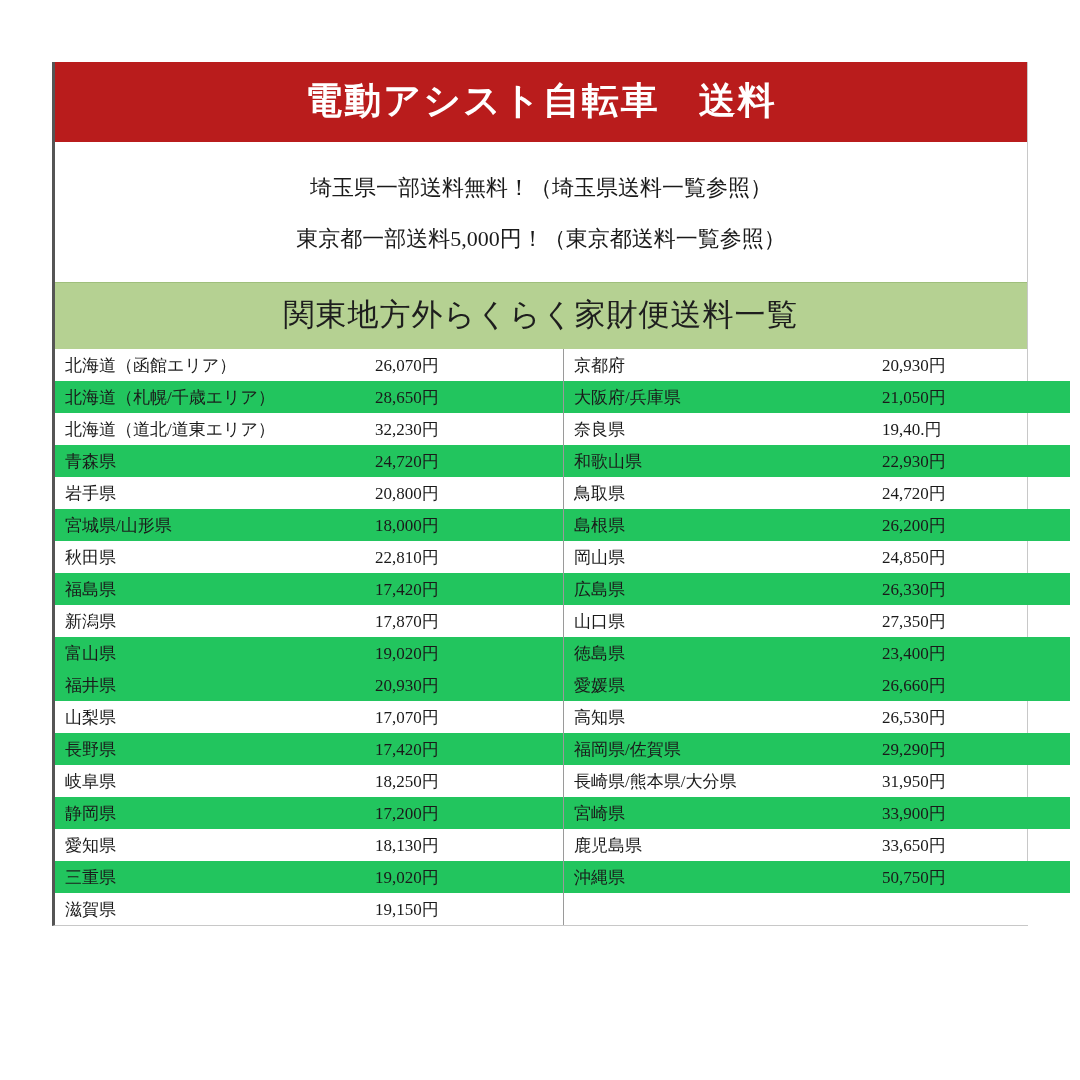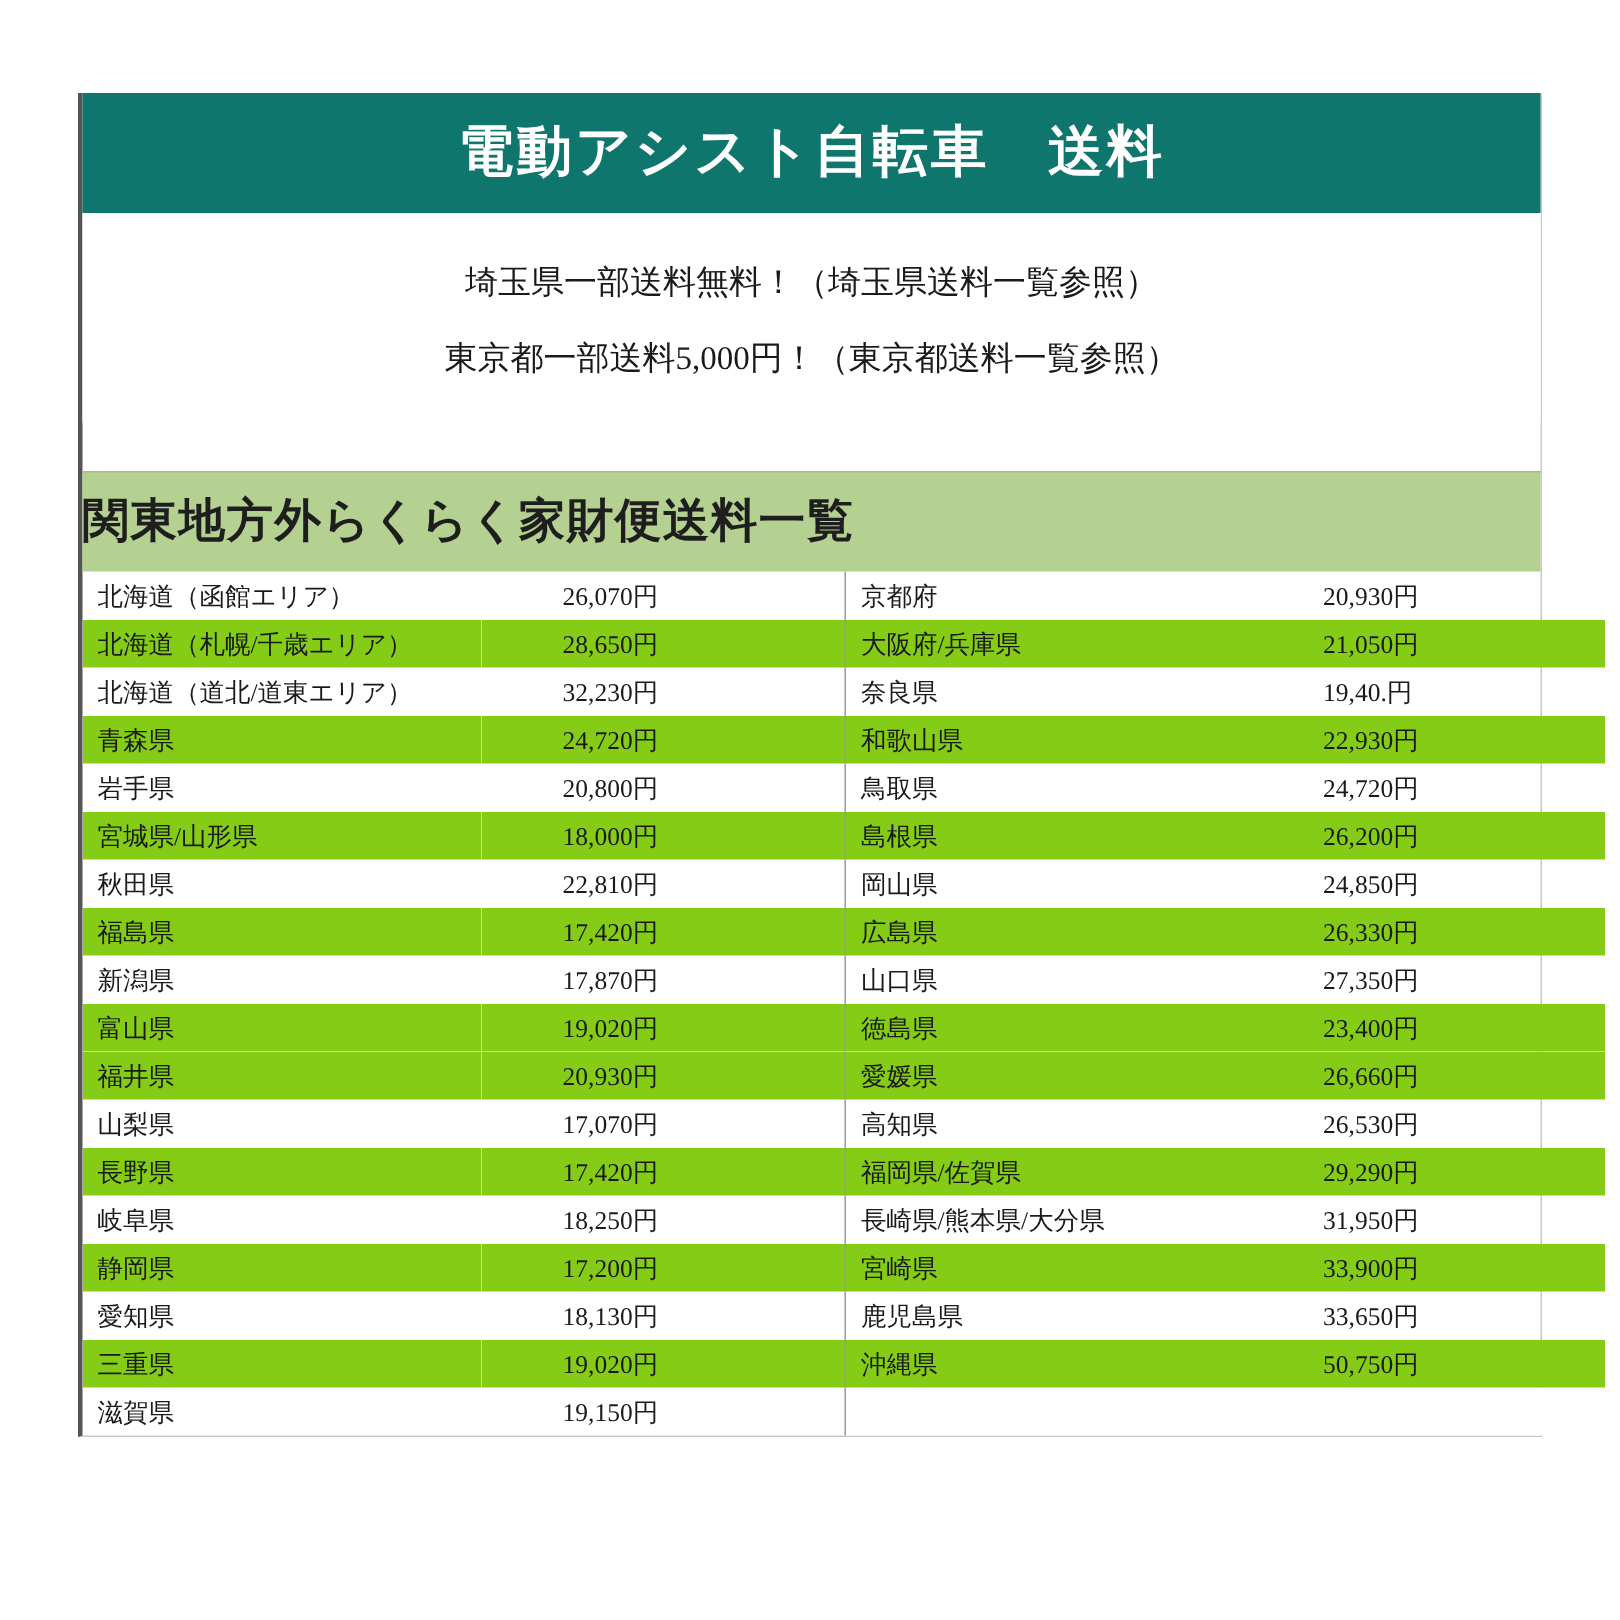--- a/index.html
+++ b/index.html
@@ -25,21 +25,21 @@
     top: 62px;
     width: 976px;
     background: #ffffff;
     border-left: 3px solid #555555;
     border-right: 1px solid #c8c8c8;
     border-bottom: 1px solid #c8c8c8;
     box-sizing: border-box;
   }
   
   .title-bar {
-    background: #0f766e;
+    background: #b91c1c;
     color: #ffffff;
     text-align: center;
     font-size: 37px;
     font-weight: bold;
     letter-spacing: 2px;
     padding: 14px 0 16px 0;
     font-family: "DejaVu Sans", "Liberation Sans", sans-serif;
     white-space: pre;
   }
   
@@ -53,47 +53,47 @@
     color: #1a1a1a;
     line-height: 1.5;
     padding: 9px 0;
     white-space: pre;
     font-family: Liberation Serif, serif;
   }
   
   .section-bar {
     background: #b5d192;
     color: #1e1e1e;
+    text-align: center;
     font-size: 31px;
-    font-weight: bold;
+    font-weight: normal;
     letter-spacing: 1px;
     padding: 11px 0 13px 0;
     font-family: "DejaVu Sans", "Liberation Sans", sans-serif;
     border-top: 1px solid #9fbf7c;
     white-space: pre;
-    margin-top: 32px;
   }
   
   table.fees {
     width: 100%;
     border-collapse: collapse;
     font-family: Liberation Serif, serif;
     font-size: 17px;
     color: #1a1a1a;
     table-layout: fixed;
   }
   table.fees td {
     height: 32px;
     padding: 0 0 0 10px;
     vertical-align: middle;
     overflow: hidden;
     white-space: nowrap;
   }
   table.fees tr.alt td {
-    background: #84cc16;
+    background: #22c55e;
   }
   td.col-area-l { width: 256px; }
   td.col-fee-l  { width: 232px; }
   td.col-area-r { width: 248px; border-left: 1px solid #9a9a9a; padding-left: 12px; }
   td.col-fee-r  { width: 238px; }
   td.fee { padding-left: 0; }
   .fee-inner { display: block; padding-left: 44px; }
   .fee-inner-r { display: block; padding-left: 50px; }
   .empty-cell { background: #ffffff !important; }
 </style>

